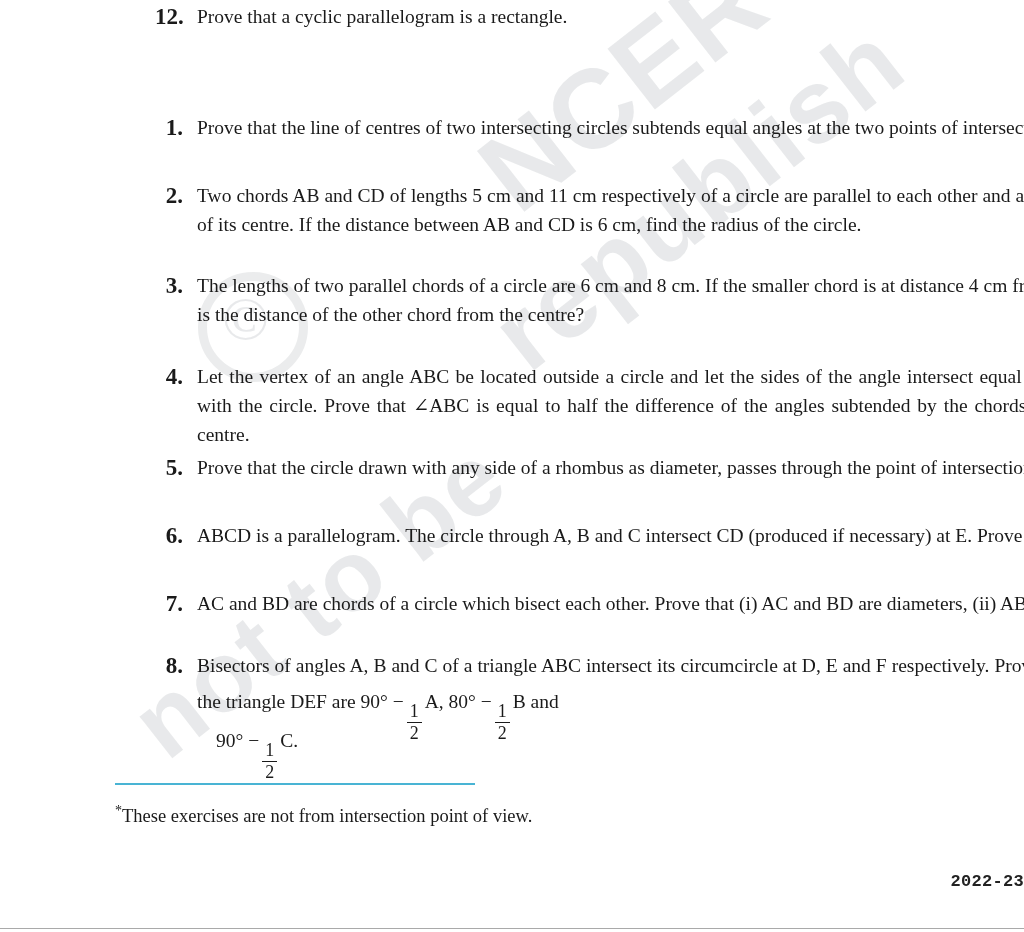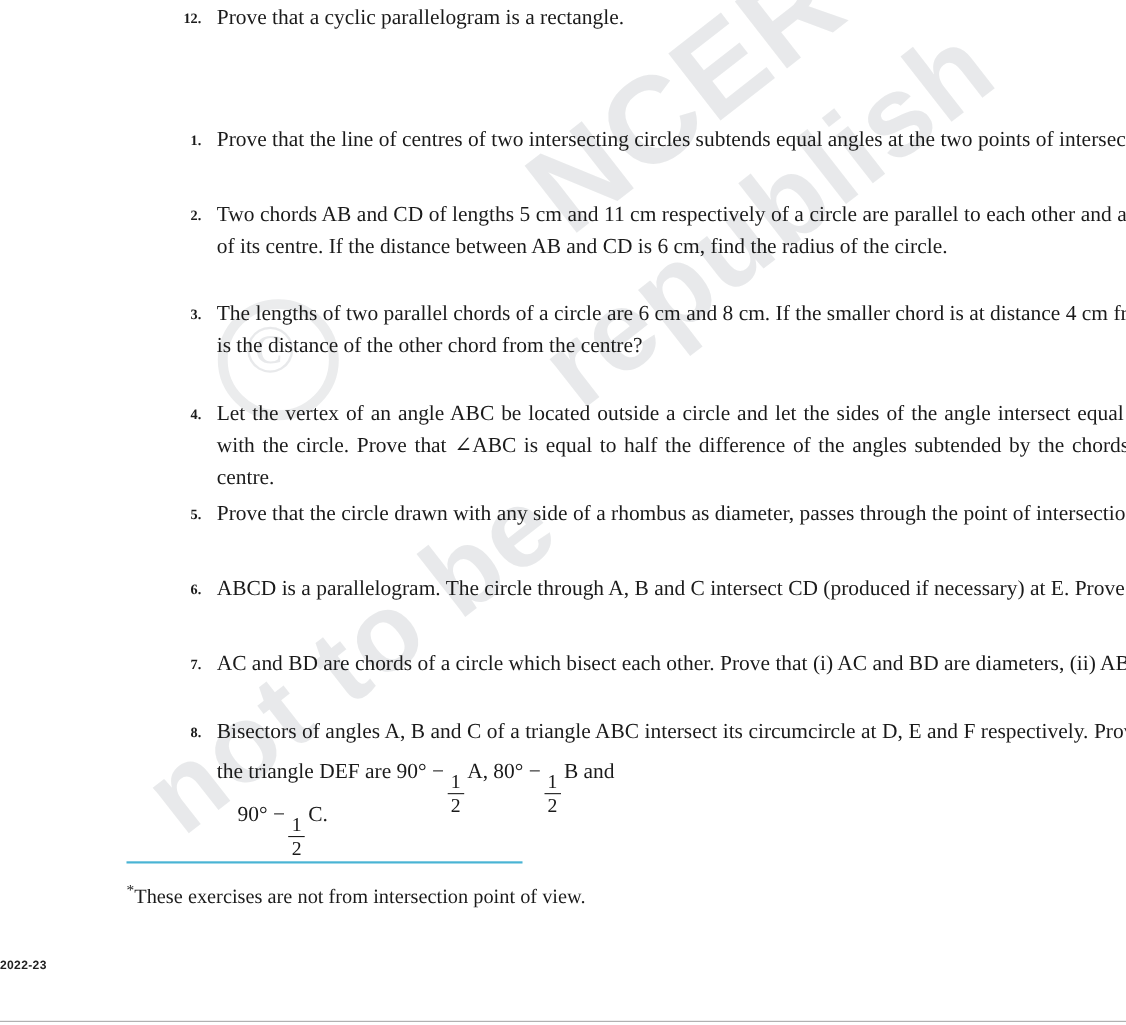--- a/index.html
+++ b/index.html
@@ -91,21 +91,21 @@
     padding-left: 155px;
     padding-right: 48px;
     font-size: 19.5px;
     line-height: 29px;
   }
   .qnum {
     flex: 0 0 28px;
     width: 28px;
     text-align: right;
     font-weight: 700;
-    font-size: 13px;
+    font-size: 23px;
     line-height: 29px;
   }
   .qtext {
     flex: 1 1 auto;
     padding-left: 14px;
     text-align: justify;
     text-justify: inter-word;
     hyphens: none;
   }
   .qtext.nojustify { text-align: left; }
@@ -173,23 +173,23 @@
     vertical-align: super;
     font-size: 14px;
   }
 
   
   #page-footer {
     position: absolute;
     left: 0;
     right: 0;
     top: 872px;
-    text-align: left;
-    font-family: Liberation Sans, sans-serif;
-    font-size: 11px;
+    text-align: right;
+    font-family: Liberation Mono, monospace;
+    font-size: 17px;
     font-weight: 700;
     color: #222222;
     letter-spacing: 0.3px;
   }
   #bottom-rule {
     position: absolute;
     left: 0;
     top: 928px;
     width: 1024px;
     height: 0;

